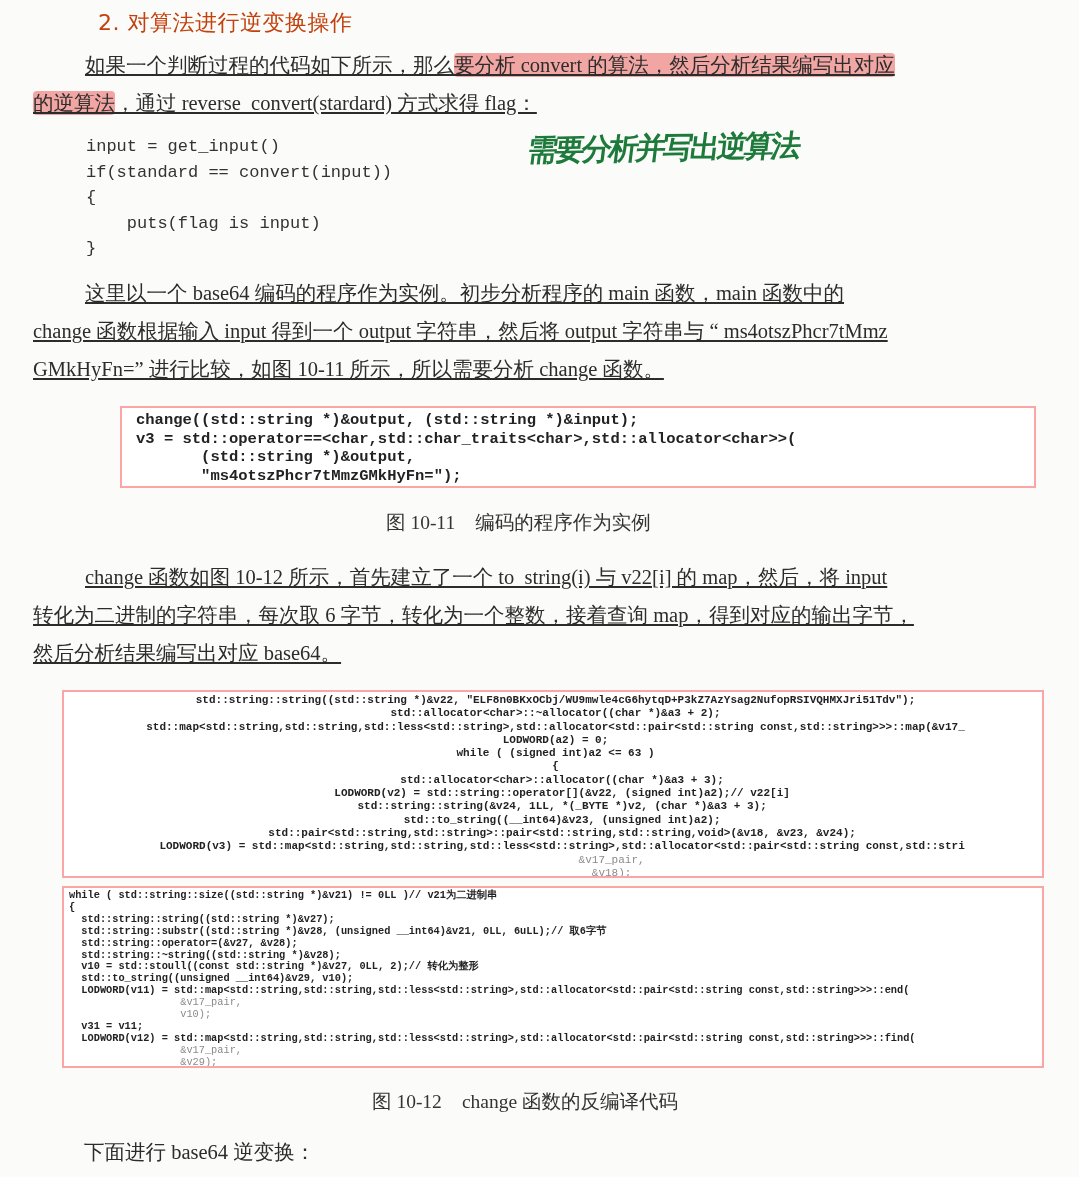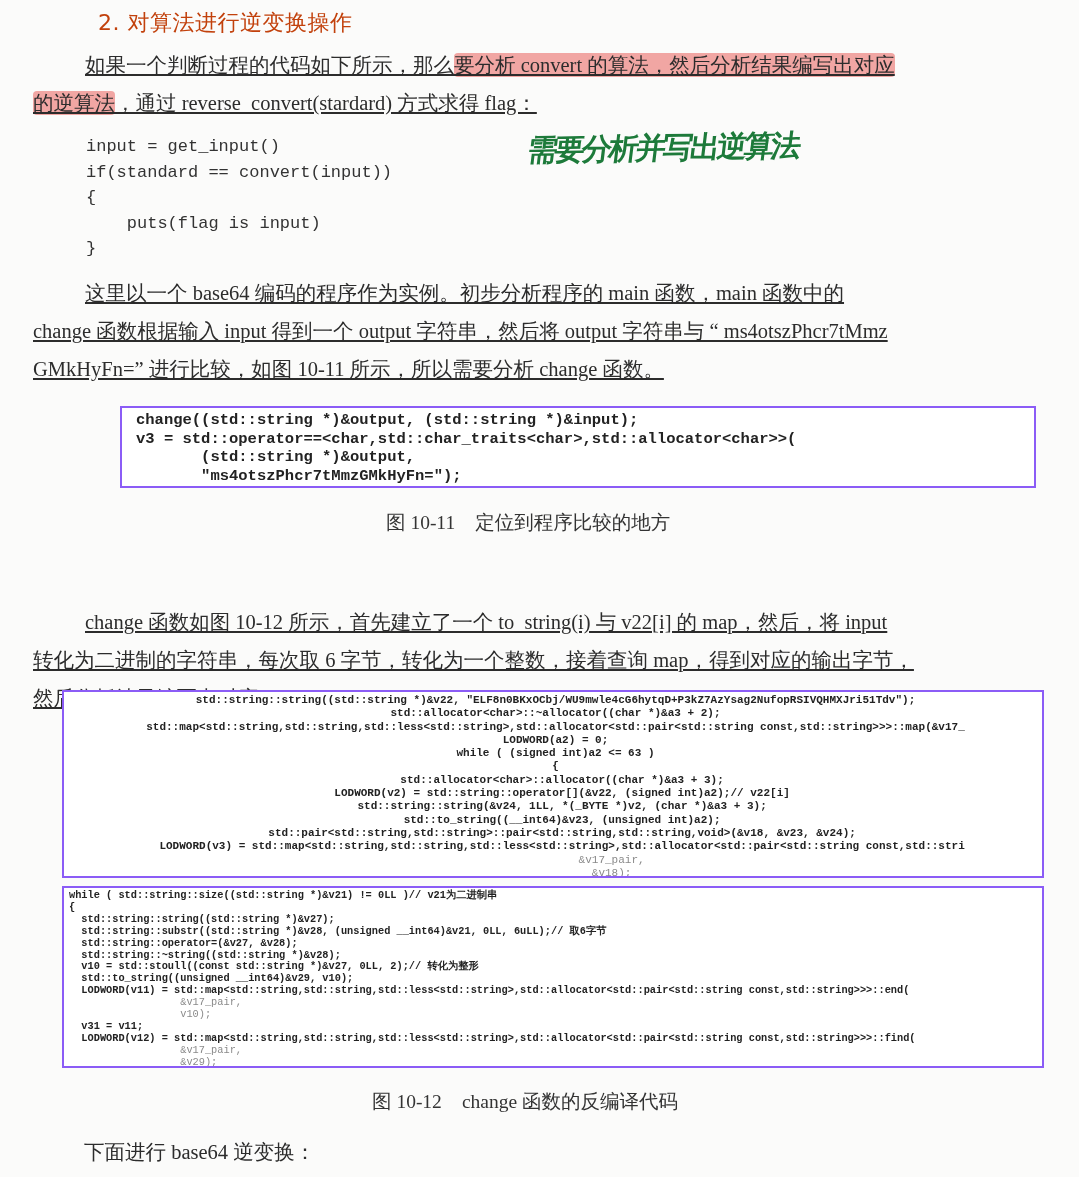--- a/index.html
+++ b/index.html
@@ -27,21 +27,21 @@
     left: 86px; top: 134px;
     font-family: "Liberation Mono", "DejaVu Sans Mono", monospace;
     font-size: 17px; line-height: 25.5px; white-space: pre; color: #333;
   }
   .handwrite {
     left: 528px; top: 128px; font-size: 30px; color: #1d7a3a;
     font-family: "DejaVu Sans", sans-serif; font-weight: bold;
     transform: skewX(-8deg) rotate(-1deg); letter-spacing: -3px;
   }
   .box {
-    border: 2px solid #8b5cf6; background: #fff; overflow: hidden;
+    border: 2px solid #fca5a5; background: #fff; overflow: hidden;
     font-family: "Liberation Mono", "DejaVu Sans Mono", monospace;
     white-space: pre; color: #222;
   }
   .box1 {
     left: 120px; top: 406px; width: 916px; height: 82px;
     font-size: 15.5px; line-height: 18.5px; padding: 3px 0 0 14px; box-sizing: border-box;
     font-weight: bold;
   }
   .box2 {
     left: 62px; top: 690px; width: 982px; height: 188px;
@@ -78,23 +78,23 @@
 <div class="abs handwrite">需要分析并写出逆算法</div>
 
 <div class="abs para" style="top:274px;">
   <span class="indent"></span><span>这里以一个 base64 编码的程序作为实例。初步分析程序的 main 函数，main 函数中的</span><br>
   <span>change 函数根据输入 input 得到一个 output 字符串，然后将 output 字符串与 “ ms4otszPhcr7tMmz</span><br>
   <span>GMkHyFn=” 进行比较，如图 10-11 所示，所以需要分析 change 函数。</span>
 </div>
 
 <div class="abs box box1"><div>change((std::string *)&amp;output, (std::string *)&amp;input);</div><div>v3 = std::operator==&lt;char,std::char_traits&lt;char&gt;,std::allocator&lt;char&gt;&gt;(</div><div>       (std::string *)&amp;output,</div><div>       "ms4otszPhcr7tMmzGMkHyFn=");</div></div>
 
-<div class="abs caption cap1"><span class="cap-num">图 10-11</span><span>定位到程序比较的地方</span></div>
+<div class="abs caption cap1"><span class="cap-num">图 10-11</span><span>编码的程序作为实例</span></div>
 
-<div class="abs para" style="top:558px;margin-top:45px;">
+<div class="abs para" style="top:558px;">
   <span class="indent"></span><span>change 函数如图 10-12 所示，首先建立了一个 to_string(i) 与 v22[i] 的 map，然后，将 input</span><br>
   <span>转化为二进制的字符串，每次取 6 字节，转化为一个整数，接着查询 map，得到对应的输出字节，</span><br>
   <span>然后分析结果编写出对应 base64。</span>
 </div>
 
 <div class="abs box box2"><div>std::string::string((std::string *)&amp;v22, "ELF8n0BKxOCbj/WU9mwle4cG6hytqD+P3kZ7AzYsag2NufopRSIVQHMXJri51Tdv");</div><div>std::allocator&lt;char&gt;::~allocator((char *)&amp;a3 + 2);</div><div>std::map&lt;std::string,std::string,std::less&lt;std::string&gt;,std::allocator&lt;std::pair&lt;std::string const,std::string&gt;&gt;&gt;::map(&amp;v17_</div><div>LODWORD(a2) = 0;</div><div>while ( (signed int)a2 &lt;= 63 )</div><div>{</div><div>  std::allocator&lt;char&gt;::allocator((char *)&amp;a3 + 3);</div><div>  LODWORD(v2) = std::string::operator[](&amp;v22, (signed int)a2);// v22[i]</div><div>  std::string::string(&amp;v24, 1LL, *(_BYTE *)v2, (char *)&amp;a3 + 3);</div><div>  std::to_string((__int64)&amp;v23, (unsigned int)a2);</div><div>  std::pair&lt;std::string,std::string&gt;::pair&lt;std::string,std::string,void&gt;(&amp;v18, &amp;v23, &amp;v24);</div><div>  LODWORD(v3) = std::map&lt;std::string,std::string,std::less&lt;std::string&gt;,std::allocator&lt;std::pair&lt;std::string const,std::stri</div><div class="gray">                 &amp;v17_pair,</div><div class="gray">                 &amp;v18);</div></div>
 
 <div class="abs box box3"><div>while ( std::string::size((std::string *)&amp;v21) != 0LL )// v21为二进制串</div><div>{</div><div>  std::string::string((std::string *)&amp;v27);</div><div>  std::string::substr((std::string *)&amp;v28, (unsigned __int64)&amp;v21, 0LL, 6uLL);// 取6字节</div><div>  std::string::operator=(&amp;v27, &amp;v28);</div><div>  std::string::~string((std::string *)&amp;v28);</div><div>  v10 = std::stoull((const std::string *)&amp;v27, 0LL, 2);// 转化为整形</div><div>  std::to_string((unsigned __int64)&amp;v29, v10);</div><div>  LODWORD(v11) = std::map&lt;std::string,std::string,std::less&lt;std::string&gt;,std::allocator&lt;std::pair&lt;std::string const,std::string&gt;&gt;&gt;::end(</div><div class="gray">                  &amp;v17_pair,</div><div class="gray">                  v10);</div><div>  v31 = v11;</div><div>  LODWORD(v12) = std::map&lt;std::string,std::string,std::less&lt;std::string&gt;,std::allocator&lt;std::pair&lt;std::string const,std::string&gt;&gt;&gt;::find(</div><div class="gray">                  &amp;v17_pair,</div><div class="gray">                  &amp;v29);</div></div>
 
 <div class="abs caption cap2"><span class="cap-num">图 10-12</span><span>change 函数的反编译代码</span></div>

